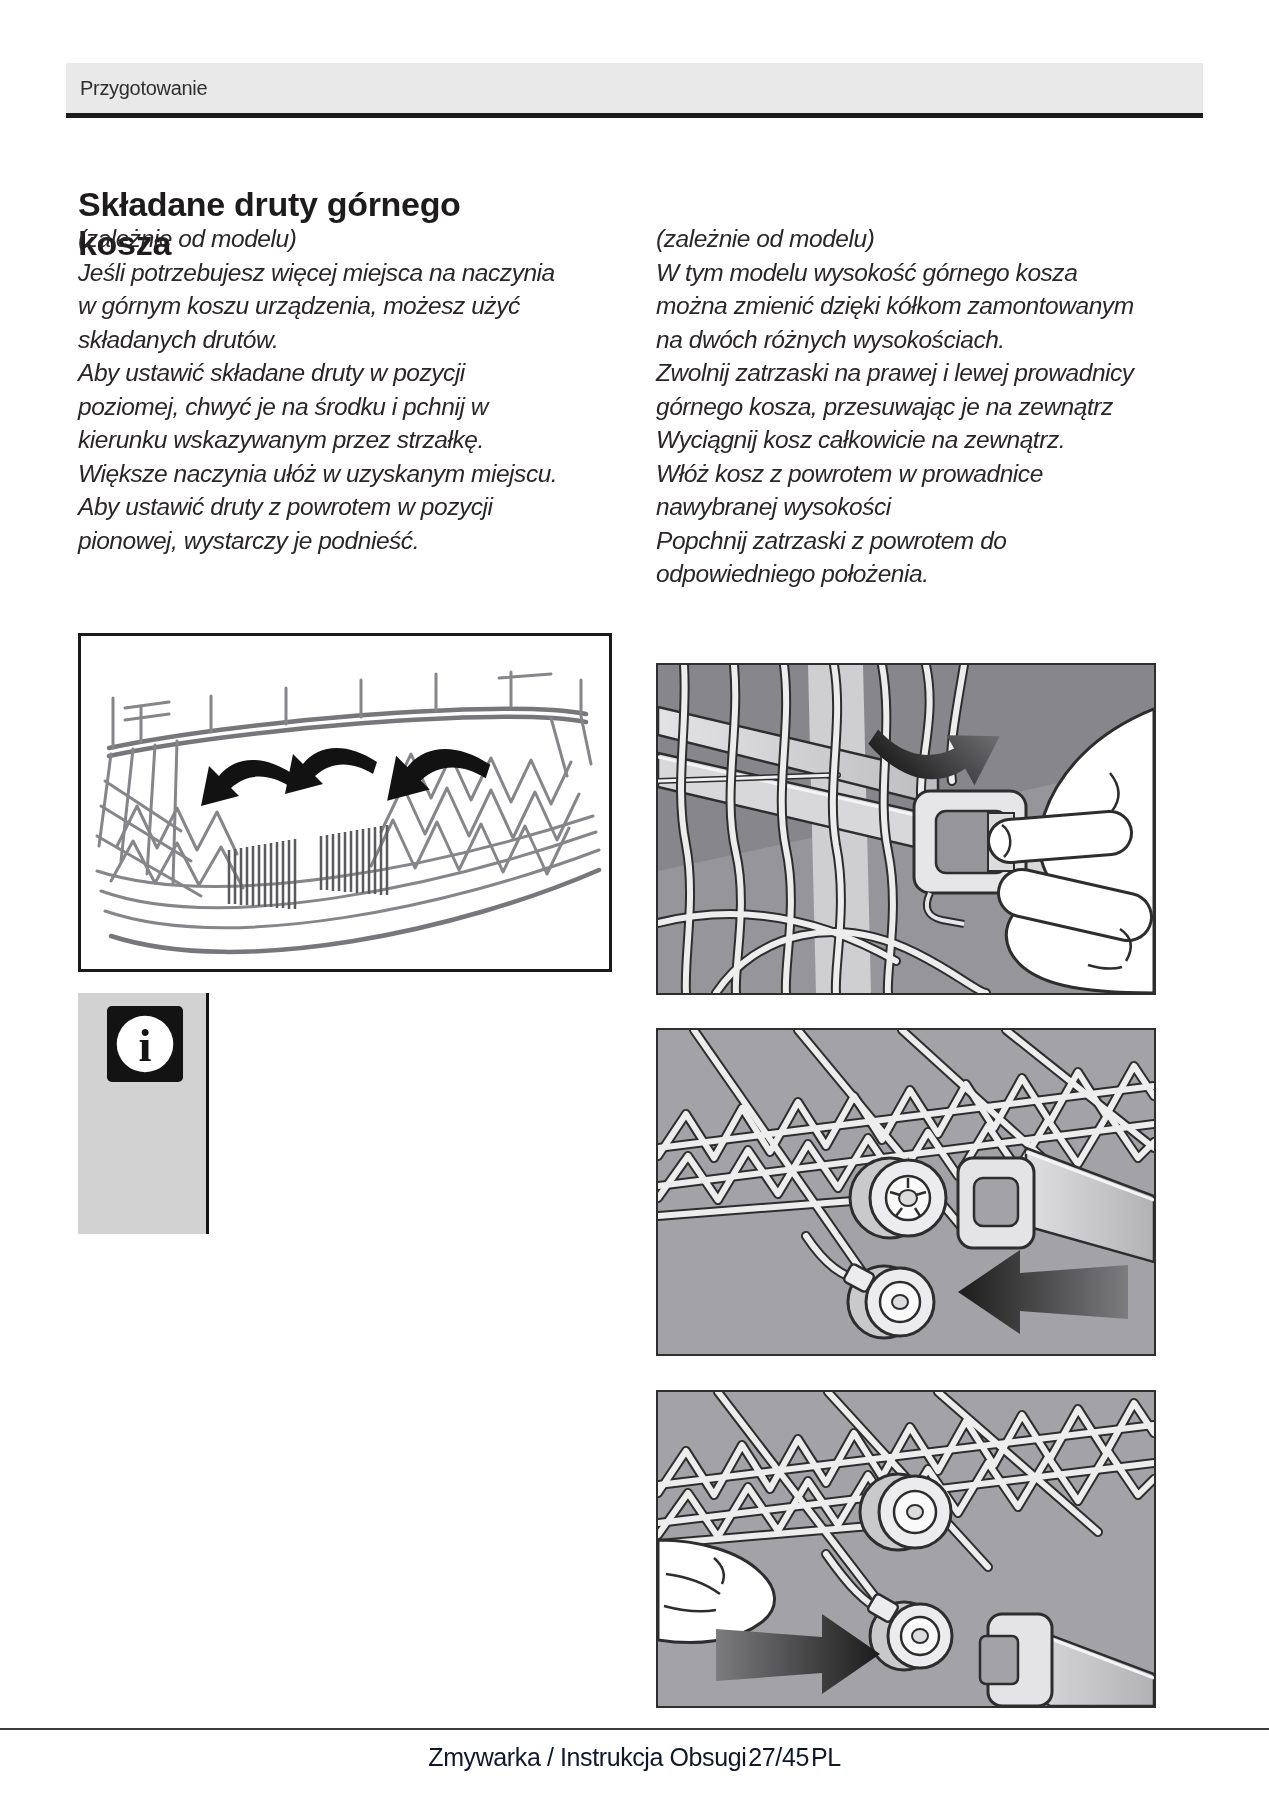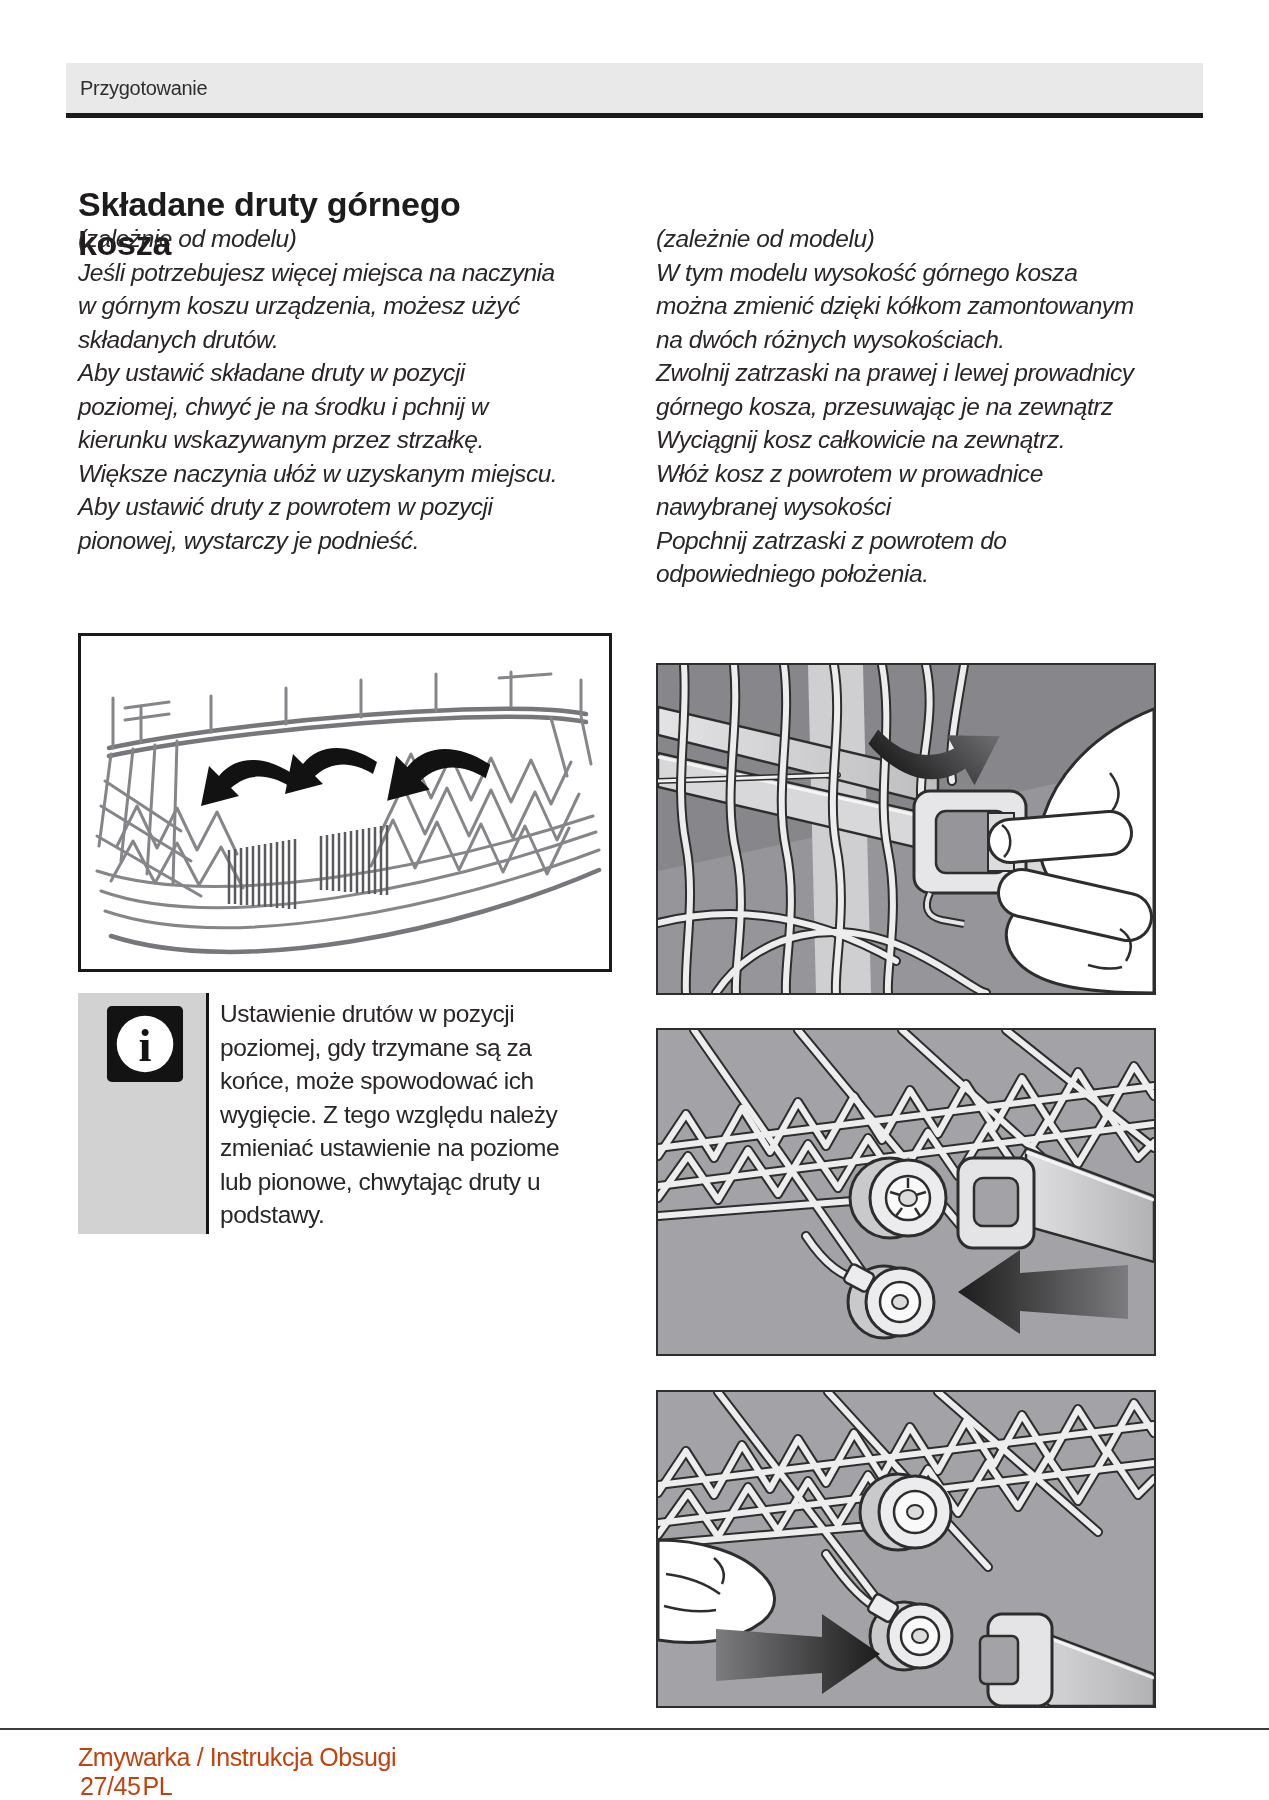--- a/index.html
+++ b/index.html
@@ -34,21 +34,21 @@
   .note{position:absolute;left:78px;top:993px;width:534px;height:241px;}
   .note-icon-cell{position:absolute;left:0;top:0;width:128px;height:241px;background:#d2d2d2;}
   .note-divider{position:absolute;left:128px;top:0;width:3px;height:241px;background:#141414;}
   .note-ic{position:absolute;left:28px;top:12px;width:78px;height:78px;}
   .note-text{position:absolute;left:142px;top:4px;width:392px;font-size:24.5px;line-height:33.5px;
              letter-spacing:-0.45px;color:#2a2627;}
 
   
   .footer-rule{position:absolute;left:0;top:1728px;width:1269px;height:2px;background:#3c3c3c;}
   .footer{position:absolute;left:78px;right:78px;top:1743px;display:flex;justify-content:center;
-          font-size:25px;letter-spacing:-0.4px;color:#c2410c;flex-direction:column;}
+          font-size:25px;letter-spacing:-0.4px;color:#0f172a;}
   .footer-right span{margin-left:2px;}
 
   
   .wo{stroke:#2d2d2d;stroke-width:10;fill:none;stroke-linecap:round;stroke-linejoin:round;}
   .wi{stroke:#ededee;stroke-width:6;fill:none;stroke-linecap:round;stroke-linejoin:round;}
   .ro{stroke:#2d2d2d;stroke-width:6;fill:none;stroke-linecap:round;}
   .ri{stroke:#f0f0f1;stroke-width:3;fill:none;stroke-linecap:round;}
   .g1{stroke:#86868a;stroke-width:3;fill:none;stroke-linecap:round;stroke-linejoin:round;}
   .g2{stroke:#77777b;stroke-width:4.5;fill:none;stroke-linecap:round;stroke-linejoin:round;}
   .g3{stroke:#5a5a5e;stroke-width:2.5;fill:none;}
@@ -118,27 +118,20 @@
 
   <div class="note">
     <div class="note-icon-cell">
       <svg class="note-ic" viewBox="0 0 80 80">
         <rect x="1" y="1" width="78" height="78" rx="5" fill="#131313"></rect>
         <circle cx="40" cy="40" r="29" fill="#ffffff"></circle>
         <text x="40" y="57" text-anchor="middle" font-family="Liberation Serif, serif" font-weight="bold" font-size="48" fill="#131313">i</text>
       </svg>
     </div>
     <div class="note-divider"></div>
-    <div class="note-text pre">Ustawienie drutów w pozycji
-poziomej, gdy trzymane są za
-końce, może spowodować ich
-wygięcie. Z tego względu należy
-zmieniać ustawienie na poziome
-lub pionowe, chwytając druty u
-podstawy.</div>
   </div>
 
   <div class="body-text body-right pre">(zależnie od modelu)
 W tym modelu wysokość górnego kosza
 można zmienić dzięki kółkom  zamontowanym
 na dwóch różnych wysokościach.
 Zwolnij zatrzaski na prawej i lewej prowadnicy
 górnego kosza, przesuwając je na zewnątrz
 Wyciągnij kosz  całkowicie na zewnątrz.
 Włóż kosz z powrotem w  prowadnice

